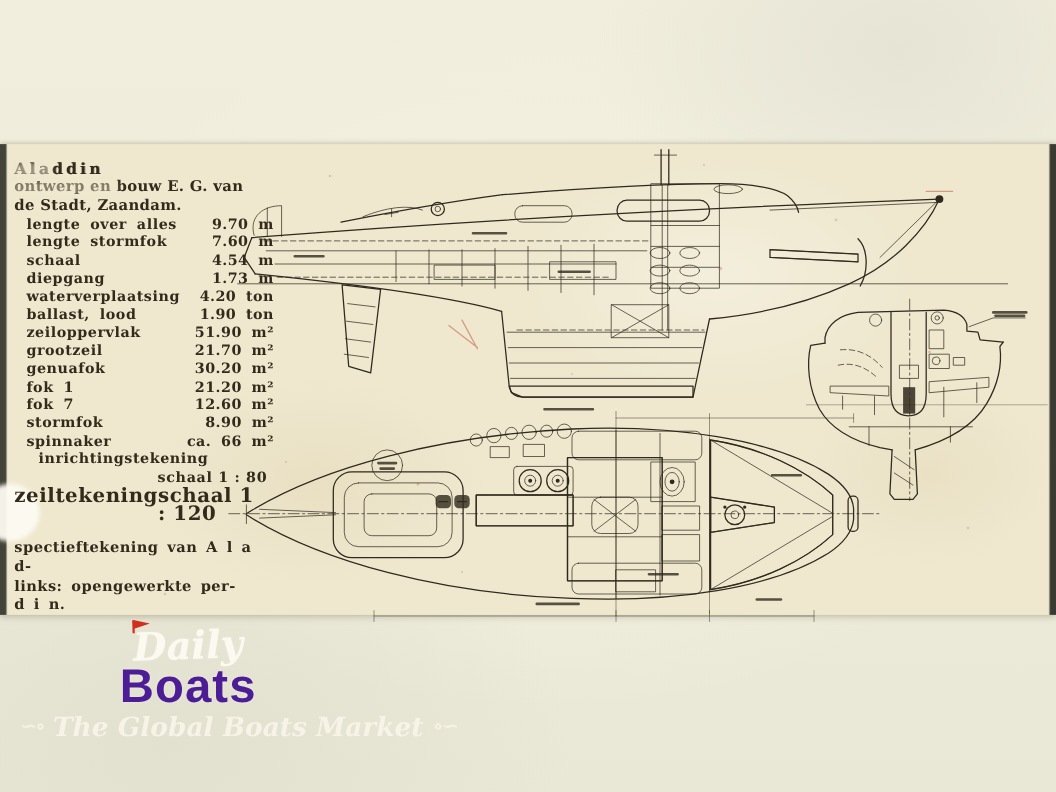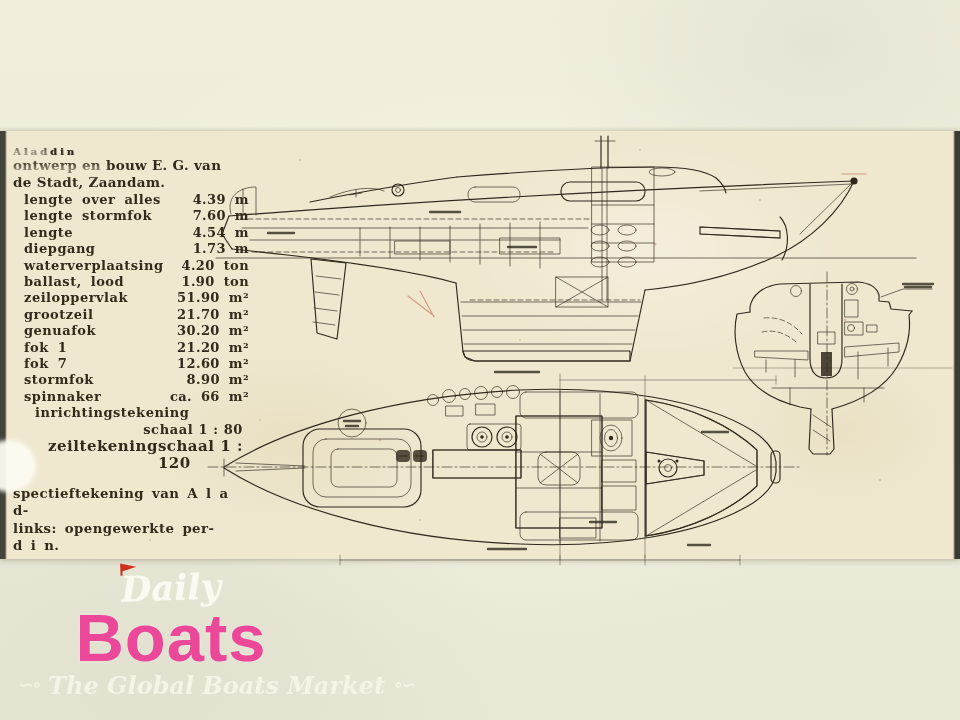--- a/index.html
+++ b/index.html
@@ -25,35 +25,35 @@
   .edge{position:absolute;top:131px;height:428px;z-index:3;}
   .edge-left{left:0;width:7px;background:linear-gradient(90deg,#44433a 70%,rgba(68,67,58,0));}
   .edge-right{right:0;width:7px;background:linear-gradient(270deg,#3c3b33 70%,rgba(60,59,51,0));}
   .blob{
     position:absolute;left:-18px;top:440px;width:54px;height:52px;border-radius:50%;
     background:#fdfbf2;filter:blur(2px);opacity:.95;z-index:4;
   }
   
   .textblock{position:absolute;left:13px;top:146px;width:236px;color:#332a1b;z-index:5;}
   .doc-title{
-    font-size:10px;font-weight:bold;letter-spacing:3px;filter:blur(.45px);
+    font-size:14px;font-weight:bold;letter-spacing:3px;filter:blur(.45px);
     text-shadow:.7px .4px 0 rgba(51,42,27,.55);
   }
   .doc-sub{font-size:13.5px;font-weight:bold;line-height:17px;letter-spacing:.3px;}
   .smear{position:absolute;background:rgba(239,232,207,.55);filter:blur(2px);z-index:6;}
   .smear1{left:-2px;top:2px;width:36px;height:13px;}
   .smear2{left:-2px;top:19px;width:96px;height:12px;background:rgba(239,232,207,.45);}
   .spec-rows{margin-top:1px;padding-left:11px;}
   .spec-row{display:flex;justify-content:space-between;font-size:13px;font-weight:bold;
     line-height:16.4px;letter-spacing:.5px;word-spacing:4px;white-space:nowrap;}
   .spec-value{letter-spacing:.4px;}
   .scale-indent{font-size:13px;font-weight:bold;line-height:16.4px;padding-left:11px;letter-spacing:.5px;}
   .scale-right{font-size:13px;font-weight:bold;line-height:16.4px;text-align:right;padding-right:6px;letter-spacing:.6px;}
-  .scale-row{display:flex;font-size:15px;font-weight:bold;
-    line-height:16.4px;letter-spacing:.5px;padding-right:6px;margin-left:35px;}
+  .scale-row{display:flex;font-size:18px;font-weight:bold;
+    line-height:16.4px;letter-spacing:.5px;padding-right:6px;}
   .note{margin-top:14px;font-size:13.3px;font-weight:bold;line-height:17.5px;letter-spacing:.4px;word-spacing:3px;}
   
   .svg-layer{position:absolute;left:0;top:0;z-index:4;}
   .ink *{fill:none;stroke:#30291d;stroke-width:1.15;stroke-linecap:round;stroke-linejoin:round;}
   .ink .thin{stroke-width:.75;opacity:.88;}
   .ink .faint{stroke-width:.7;opacity:.45;}
   .ink .dash{stroke-dasharray:5 3;}
   .ink .cl{stroke-dasharray:10 3 2 3;stroke-width:.8;opacity:.8;}
   .ink .dim{stroke-width:.6;opacity:.7;}
   .ink .lbl{stroke-width:2.4;opacity:.8;}
@@ -67,22 +67,22 @@
     position:relative;display:inline-block;font-family:"DejaVu Serif",serif;font-style:italic;font-weight:bold;
     font-size:35px;color:#fcfaf0;transform:rotate(-2deg);line-height:1;margin-bottom:-13px;
     text-shadow:0 0 2px rgba(255,255,255,.4);
   }
   .flag{
     position:absolute;left:1px;top:-8px;width:15px;height:8px;background:#d0301e;
     clip-path:polygon(0 0,100% 45%,0 100%);
   }
   .flag-pole{position:absolute;left:0;top:-8px;width:1.5px;height:12px;background:#d0301e;}
   .wm-boats{
-    font-family:"Liberation Sans",sans-serif;font-weight:bold;font-size:67px;line-height:1;
-    color:#ec4899;letter-spacing:1px;text-shadow:0 0 3px rgba(255,255,255,.35);
+    font-family:"Liberation Sans",sans-serif;font-weight:bold;font-size:43px;line-height:1;
+    color:#4c1d95;letter-spacing:1px;text-shadow:0 0 3px rgba(255,255,255,.35);
   }
   .wm-tagline{
     font-family:"DejaVu Serif",serif;font-style:italic;font-weight:bold;font-size:24px;line-height:1.1;
     color:rgba(251,248,236,.8);margin-top:2px;white-space:nowrap;
   }
   .swash{font-style:normal;font-size:19px;vertical-align:3px;letter-spacing:-2px;opacity:.9;}
 </style>
 </head>
 <body>
 
@@ -262,28 +262,28 @@
     <div class="doc-title">Aladdin</div>
     <div class="smear smear1"></div>
     <div class="smear smear2"></div>
     <div class="doc-sub">ontwerp en bouw E. G. van</div>
     <div class="doc-sub">de Stadt, Zaandam.</div>
   </div>
 
   <div class="spec-rows">
     <div class="spec-row">
         <span class="spec-label">lengte over alles</span>
-        <span class="spec-value">4.39 m</span>
+        <span class="spec-value">9.70 m</span>
       </div>
     <div class="spec-row">
         <span class="spec-label">lengte stormfok</span>
         <span class="spec-value">7.60 m</span>
       </div>
     <div class="spec-row">
-        <span class="spec-label">lengte</span>
+        <span class="spec-label">schaal</span>
         <span class="spec-value">4.54 m</span>
       </div>
     <div class="spec-row">
         <span class="spec-label">diepgang</span>
         <span class="spec-value">1.73 m</span>
       </div>
     <div class="spec-row">
         <span class="spec-label">waterverplaatsing</span>
         <span class="spec-value">4.20 ton</span>
       </div>

